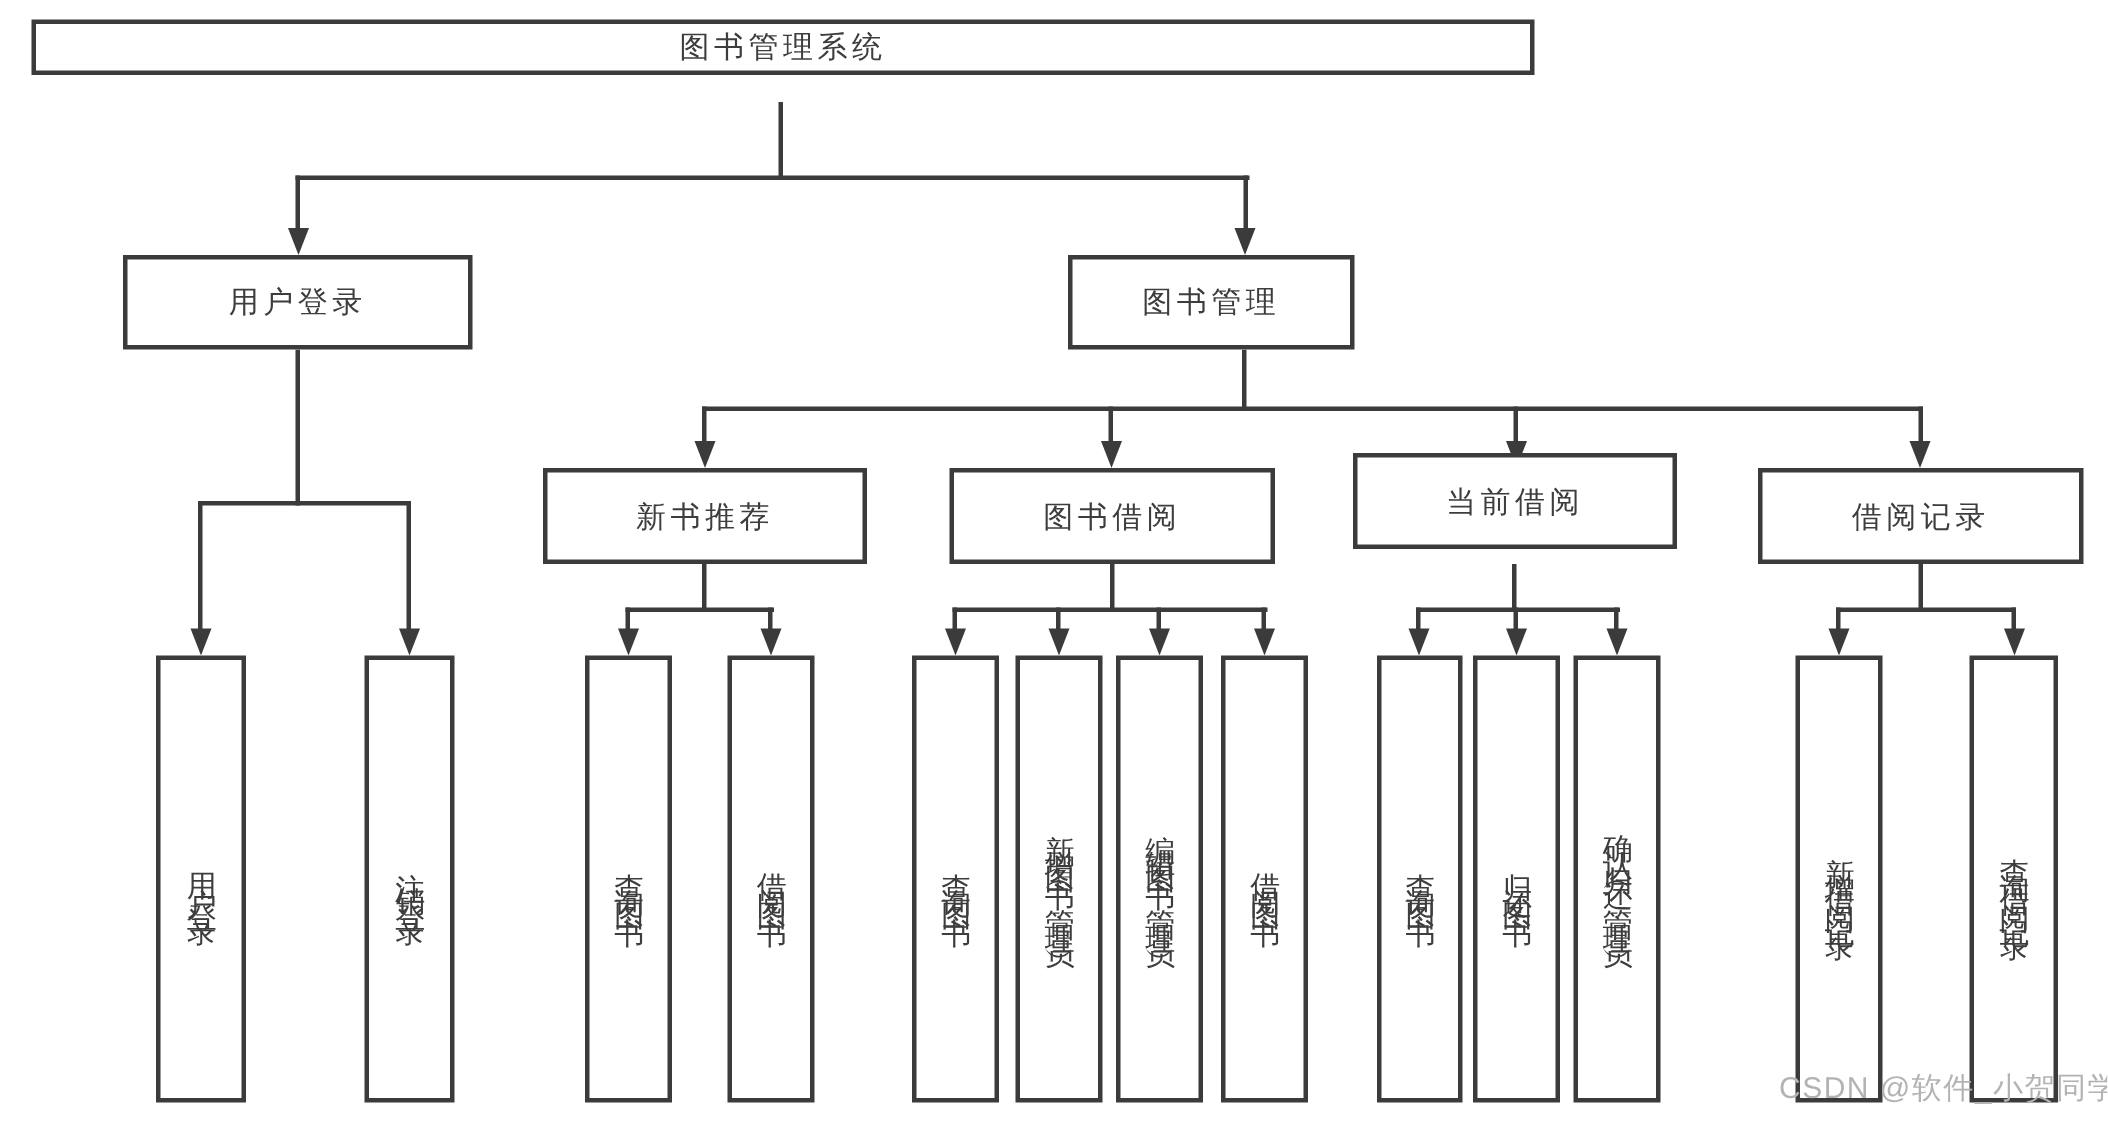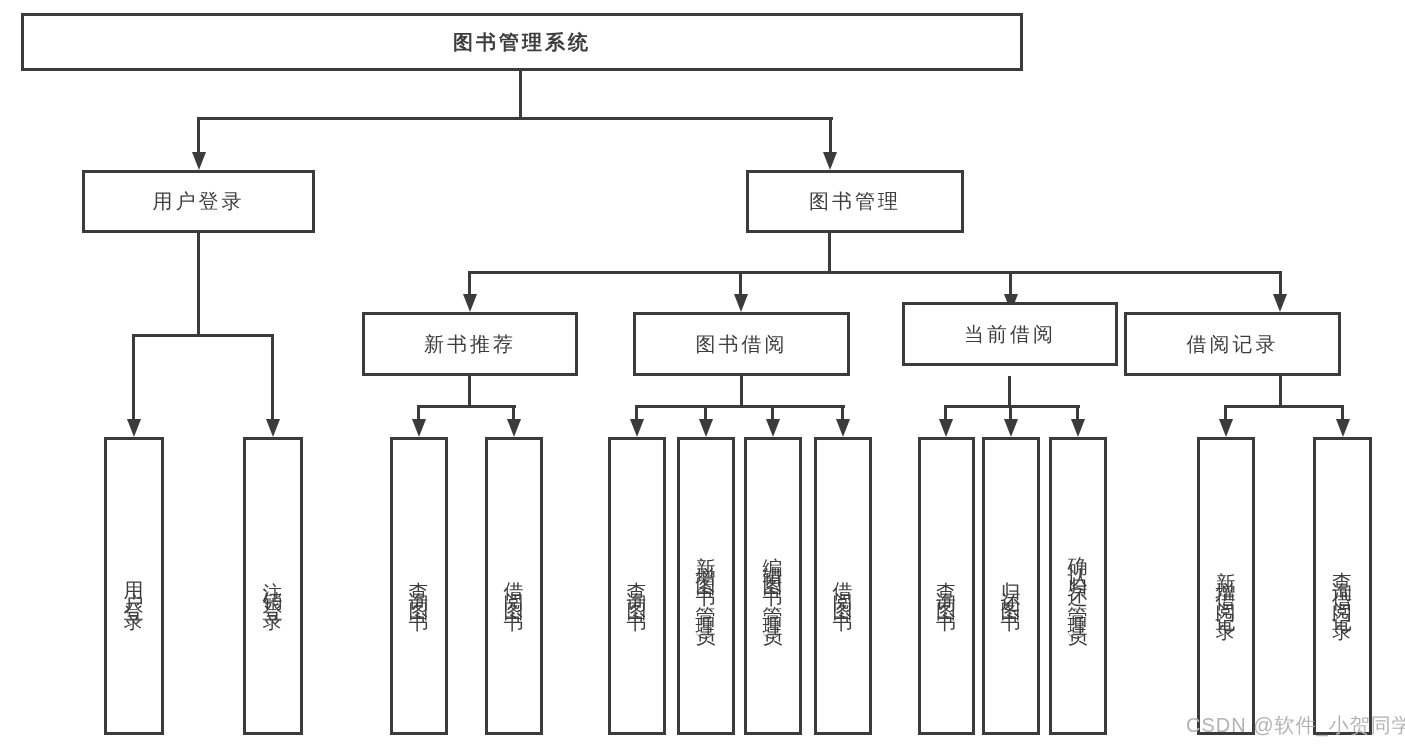--- a/index.html
+++ b/index.html
@@ -58,31 +58,31 @@
     letter-spacing: 1px;
     white-space: nowrap;
     z-index: 3;
   }
 </style>
 </head>
 <body>
 
 <div class="stage">
 
-  <div class="box" style="left:21px; top:13px; width:1002px; height:58px;font-weight:bold;">图书管理系统</div>
+  <div class="box" style="left:21px; top:13px; width:1002px; height:37px;">图书管理系统</div>
 
   <div class="vline" style="left:519px; top:68px; height:51px;"></div>
   <div class="hline" style="left:197px; top:117px; width:636px;"></div>
   <div class="vline" style="left:197px; top:117px; height:37px;"></div>
   <div class="arrow" style="left:192px; top:152px;"></div>
   <div class="vline" style="left:829px; top:117px; height:37px;"></div>
   <div class="arrow" style="left:823px; top:152px;"></div>
 
   <div class="box" style="left:82px; top:170px; width:233px; height:63px;">用户登录</div>
-  <div class="box" style="left:746px; top:170px; width:218px; height:63px;">图书管理</div>
+  <div class="box" style="left:712px; top:170px; width:191px; height:63px;">图书管理</div>
 
   <div class="vline" style="left:197px; top:233px; height:104px;"></div>
   <div class="hline" style="left:132px; top:334px; width:142px;"></div>
   <div class="vline" style="left:132px; top:334px; height:86px;"></div>
   <div class="arrow" style="left:127px; top:419px;"></div>
   <div class="vline" style="left:271px; top:334px; height:86px;"></div>
   <div class="arrow" style="left:266px; top:419px;"></div>
 
   <div class="box vbox" style="left:104px; top:437px; width:60px; height:298px;">用户登录</div>
   <div class="box vbox" style="left:243px; top:437px; width:60px; height:298px;">注销登录</div>
@@ -94,21 +94,21 @@
   <div class="vline" style="left:739px; top:271px; height:25px;"></div>
   <div class="arrow" style="left:734px; top:294px;"></div>
   <div class="vline" style="left:1009px; top:271px; height:25px;"></div>
   <div class="arrow" style="left:1004px; top:294px;"></div>
   <div class="vline" style="left:1279px; top:271px; height:25px;"></div>
   <div class="arrow" style="left:1273px; top:294px;"></div>
 
   <div class="box" style="left:633px; top:312px; width:217px; height:64px;">图书借阅</div>
   <div class="box" style="left:362px; top:312px; width:216px; height:64px;">新书推荐</div>
   <div class="box" style="left:902px; top:302px; width:216px; height:64px;">当前借阅</div>
-  <div class="box" style="left:1124px; top:312px; width:217px; height:64px;">借阅记录</div>
+  <div class="box" style="left:1172px; top:312px; width:217px; height:64px;">借阅记录</div>
 
   <div class="vline" style="left:468px; top:376px; height:31px;"></div>
   <div class="hline" style="left:417px; top:405px; width:99px;"></div>
   <div class="vline" style="left:417px; top:405px; height:16px;"></div>
   <div class="arrow" style="left:412px; top:419px;"></div>
   <div class="vline" style="left:512px; top:405px; height:16px;"></div>
   <div class="arrow" style="left:507px; top:419px;"></div>
 
   <div class="box vbox" style="left:390px; top:437px; width:58px; height:298px;">查询图书</div>
   <div class="box vbox" style="left:485px; top:437px; width:58px; height:298px;">借阅图书</div>

